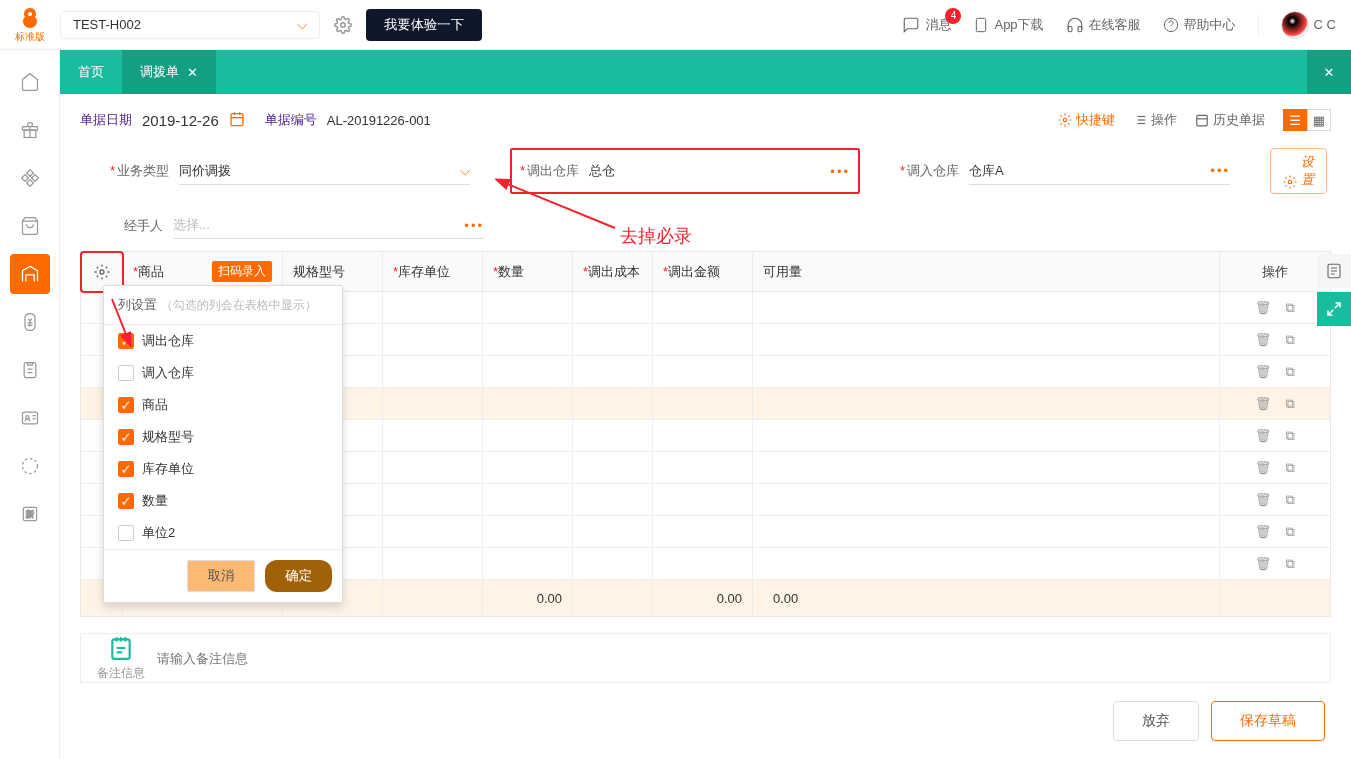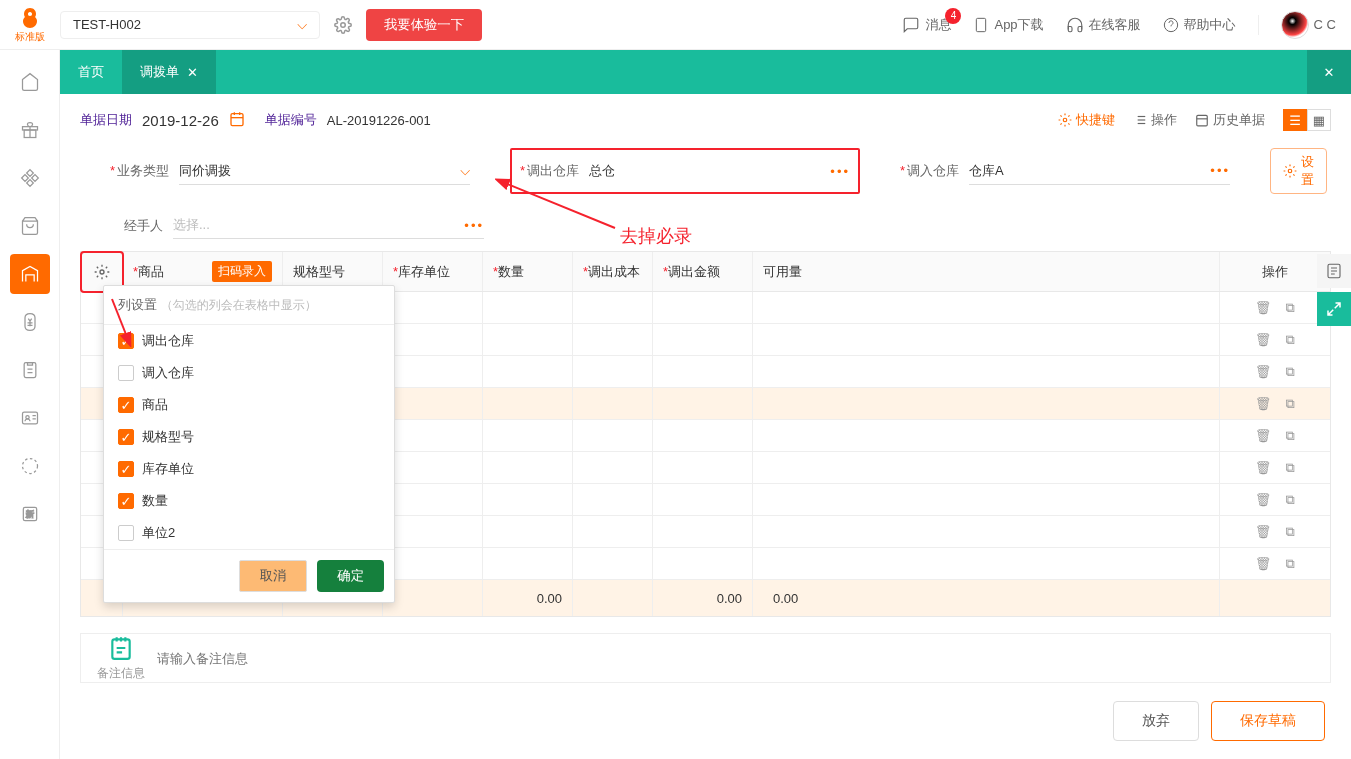--- a/index.html
+++ b/index.html
@@ -6,21 +6,21 @@
 body { font-family: "Microsoft YaHei", Arial, sans-serif; font-size: 13px; color: #333; background: #fff; width: 1351px; height: 759px; overflow: hidden; position: relative; }
 
 
 .top-header { height: 50px; display: flex; align-items: center; border-bottom: 1px solid #eee; padding: 0 15px 0 0; }
 .logo-box { width: 60px; display: flex; flex-direction: column; align-items: center; justify-content: center; color: #ff6a00; }
 .logo-box svg { width: 24px; height: 24px; }
 .logo-label { font-size: 10px; color: #ff6a00; }
 .org-select { flex: 0 0 260px; border: 1px solid #eee; border-radius: 4px; height: 28px; display: flex; align-items: center; padding: 0 12px; justify-content: space-between; color: #333; }
 .org-select .chev { color: #ff6a00; }
 .gear-top { margin: 0 14px; color: #999; display:flex; align-items:center; }
-.experience-btn { background: #ef4444; color: #fff; border: none; border-radius: 4px; height: 32px; padding: 0 18px; cursor: pointer; }
+.experience-btn { background: #0f172a; color: #fff; border: none; border-radius: 4px; height: 32px; padding: 0 18px; cursor: pointer; }
 .top-right { margin-left: auto; display: flex; align-items: center; gap: 22px; color: #666; }
 .top-item { display: flex; align-items: center; gap: 5px; position: relative; cursor:pointer; }
 .badge { position: absolute; top: -8px; right: -10px; background: #f5222d; color: #fff; border-radius: 50%; width: 16px; height: 16px; font-size: 10px; display: flex; align-items: center; justify-content: center; }
 .avatar { width: 28px; height: 28px; border-radius: 50%; background: radial-gradient(circle at 40% 35%, #fff 0%, #000 15%, #f44 60%, #fff 70%); border:1px solid #ddd; }
 
 
 .left-rail { position: absolute; left: 0; top: 50px; bottom: 0; width: 60px; border-right: 1px solid #eee; display: flex; flex-direction: column; align-items: center; padding-top: 8px; }
 .rail-item { width: 40px; height: 40px; margin: 4px 0; display: flex; align-items: center; justify-content: center; color: #999; border-radius: 4px; cursor:pointer; }
 .rail-item.active { background: #ff6a00; color: #fff; }
 
@@ -46,21 +46,21 @@
 
 .form-row { display: flex; gap: 40px; margin-top: 14px; padding: 0 10px 12px 30px; }
 .form-field { display: flex; align-items: center; gap: 10px; min-width: 360px; }
 .form-field .flabel { color: #666; }
 .form-field .req { color: #f5222d; margin-right: 2px; }
 .form-field .fval { flex:1; border-bottom: 1px solid #ddd; padding: 4px 0; color: #333; display:flex; align-items:center; justify-content:space-between; }
 .form-field .fval.placeholder { color: #bbb; }
 .highlight-box { border: 2px solid #f5222d; padding: 4px 8px; border-radius: 2px; }
 .dots { color: #ff6a00; letter-spacing: 2px; cursor:pointer; }
 .chev-d { color: #ff6a00; }
-.settings-link { margin-left:auto; color:#ff6a00; border:1px solid #ffb583; border-radius:4px; padding:4px 12px; display:flex; align-items:center; gap:4px; cursor:pointer; }
+.settings-link { margin-left:auto; color:#ff6a00; border:1px solid #ffb583; border-radius:4px; padding:4px 12px; display:flex; align-items:flex-end; gap:4px; cursor:pointer;font-style:italic; }
 
 
 .annot { position: absolute; left: 495px; top: 178px; pointer-events: none; }
 .annot-text { color: #f5222d; font-size: 18px; position:absolute; left:620px; top:224px; pointer-events:none; }
 
 
 .table-wrap { border: 1px solid #e8e8e8; margin-top: 0; position:relative; }
 .thead { display: flex; background: #fafafa; border-bottom: 1px solid #e8e8e8; height: 40px; }
 .th { padding: 0 10px; display: flex; align-items: center; border-right: 1px solid #eee; font-size: 13px; }
 .th .req { color: #f5222d; }
@@ -77,30 +77,30 @@
 .gear-box-hl { border: 2px solid #f5222d; border-radius:4px; position:absolute; left:-1px; top:-1px; width:44px; height:42px; pointer-events:none; }
 .tbody .trow { display:flex; height:32px; border-bottom:1px solid #eee; }
 .tbody .trow.striped { background: #fff3e6; }
 .td { border-right:1px solid #eee; padding:0 10px; display:flex; align-items:center; }
 .td.c-ops { justify-content:center; gap:14px; color:#999; border-right:none; }
 .tfoot { display:flex; height:36px; background:#fff3e6; }
 .tfoot .td { font-size:13px; }
 .num-right { justify-content:flex-end; }
 
 
-.col-popup { position:absolute; left:103px; top:285px; width:292px; background:#fff; border:1px solid #ddd; box-shadow:0 4px 10px rgba(0,0,0,0.15); z-index:20; border-radius:2px; }
+.col-popup { position:absolute; left:103px; top:285px; width:240px; background:#fff; border:1px solid #ddd; box-shadow:0 4px 10px rgba(0,0,0,0.15); z-index:20; border-radius:2px; }
 .col-popup .hdr { padding:10px 14px; color:#666; border-bottom:1px solid #eee; }
 .col-popup .hint { color:#bbb; font-size:12px; }
 .col-popup .list { max-height: 250px; overflow-y:auto; }
 .col-popup .item { display:flex; align-items:center; gap:8px; padding:7px 14px; }
 .checkbox-box { width:16px; height:16px; border:1px solid #ccc; border-radius:2px; display:flex; align-items:center; justify-content:center; background:#fff; cursor:pointer; }
 .checkbox-box.checked { background:#ff6a00; border-color:#ff6a00; color:#fff; }
 .col-popup .btns { display:flex; justify-content:flex-end; gap:10px; padding:10px; border-top:1px solid #eee; }
 .btn-default { border:1px solid #ddd; background:#fdba74; padding:6px 20px; border-radius:2px; color:#555; cursor:pointer; }
-.btn-primary { border:none; background:#15803d; color:#fff; padding:6px 20px; border-radius:4px; cursor:pointer; }
+.btn-primary { border:none; background:#a16207; color:#fff; padding:6px 20px; border-radius:12px; cursor:pointer; }
 .popup-arrow { position:absolute; left:105px; top:297px; z-index:21; pointer-events:none; }
 
 
 .remarks { display:flex; align-items:center; gap:12px; border:1px solid #eee; margin-top:16px; height:70px; padding:0 16px; }
 .remarks-icon { display:flex; flex-direction:column; align-items:center; color:#19bc9c; gap:4px; }
 .remarks-icon span { font-size:12px; color:#999; }
 .remarks-input { flex:1; border:none; outline:none; font-size:13px; color:#999; }
 
 
 .footer { display:flex; justify-content:flex-end; gap:12px; padding:18px 6px; }

